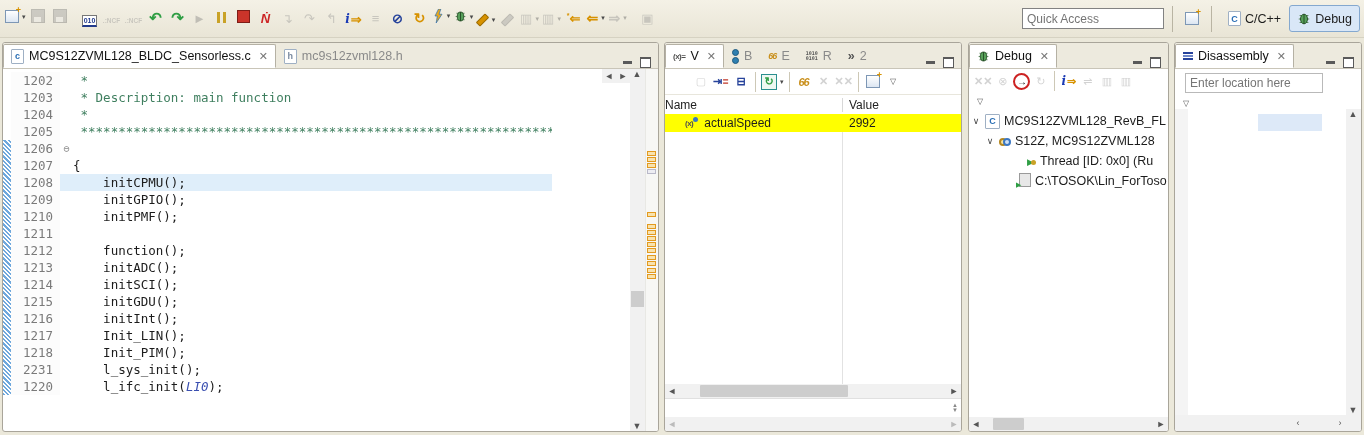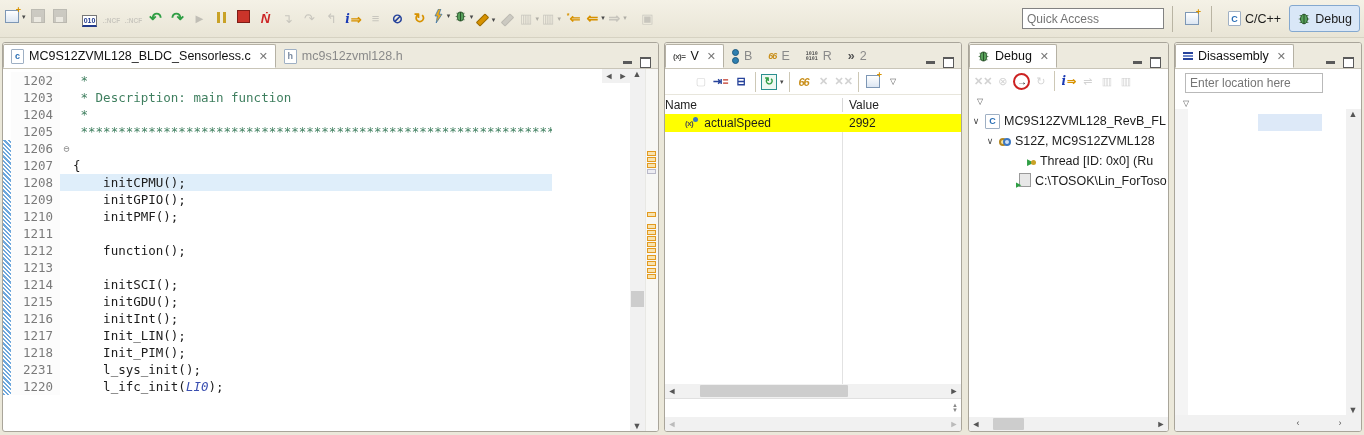--- a/index.html
+++ b/index.html
@@ -260,21 +260,21 @@
           <div class="row"><span class="hatchc"></span><span class="ln">1203</span><span class="fold"></span><span class="codec"><span class="c"> * Description: main function</span></span></div>
           <div class="row"><span class="hatchc"></span><span class="ln">1204</span><span class="fold"></span><span class="codec"><span class="c"> *</span></span></div>
           <div class="row"><span class="hatchc"></span><span class="ln">1205</span><span class="fold"></span><span class="codec"><span class="c"> ******************************************************************************</span></span></div>
           <div class="row"><span class="hatchc on"></span><span class="ln">1206</span><span class="fold">⊖</span></div>
           <div class="row"><span class="hatchc on"></span><span class="ln">1207</span><span class="fold"></span><span class="codec"><span>{</span></span></div>
           <div class="row cur"><span class="hatchc on"></span><span class="ln">1208</span><span class="fold"></span><span class="codec"><span>    initCPMU();</span></span></div>
           <div class="row"><span class="hatchc on"></span><span class="ln">1209</span><span class="fold"></span><span class="codec"><span>    initGPIO();</span></span></div>
           <div class="row"><span class="hatchc on"></span><span class="ln">1210</span><span class="fold"></span><span class="codec"><span>    initPMF();</span></span></div>
           <div class="row"><span class="hatchc on"></span><span class="ln">1211</span><span class="fold"></span><span class="codec"></span></div>
           <div class="row"><span class="hatchc on"></span><span class="ln">1212</span><span class="fold"></span><span class="codec"><span>    function();</span></span></div>
-          <div class="row"><span class="hatchc on"></span><span class="ln">1213</span><span class="fold"></span></div>
+          <div class="row"><span class="hatchc on"></span><span class="ln">1213</span><span class="fold"></span><span class="codec"><span>    initADC();</span></span></div>
           <div class="row"><span class="hatchc on"></span><span class="ln">1214</span><span class="fold"></span><span class="codec"><span>    initSCI();</span></span></div>
           <div class="row"><span class="hatchc on"></span><span class="ln">1215</span><span class="fold"></span><span class="codec"><span>    initGDU();</span></span></div>
           <div class="row"><span class="hatchc on"></span><span class="ln">1216</span><span class="fold"></span><span class="codec"><span>    initInt();</span></span></div>
           <div class="row"><span class="hatchc on"></span><span class="ln">1217</span><span class="fold"></span><span class="codec"><span>    Init_LIN();</span></span></div>
           <div class="row"><span class="hatchc on"></span><span class="ln">1218</span><span class="fold"></span><span class="codec"><span>    Init_PIM();</span></span></div>
           <div class="row"><span class="hatchc on"></span><span class="ln">2231</span><span class="fold"></span><span class="codec"><span>    l_sys_init();</span></span></div>
           <div class="row"><span class="hatchc on"></span><span class="ln">1220</span><span class="fold"></span><span class="codec"><span>    l_ifc_init(</span><span class="m">LI0</span><span>);</span></span></div>
         </div>
       <div class="hscroll">
         <span class="sarrow">◄</span>

